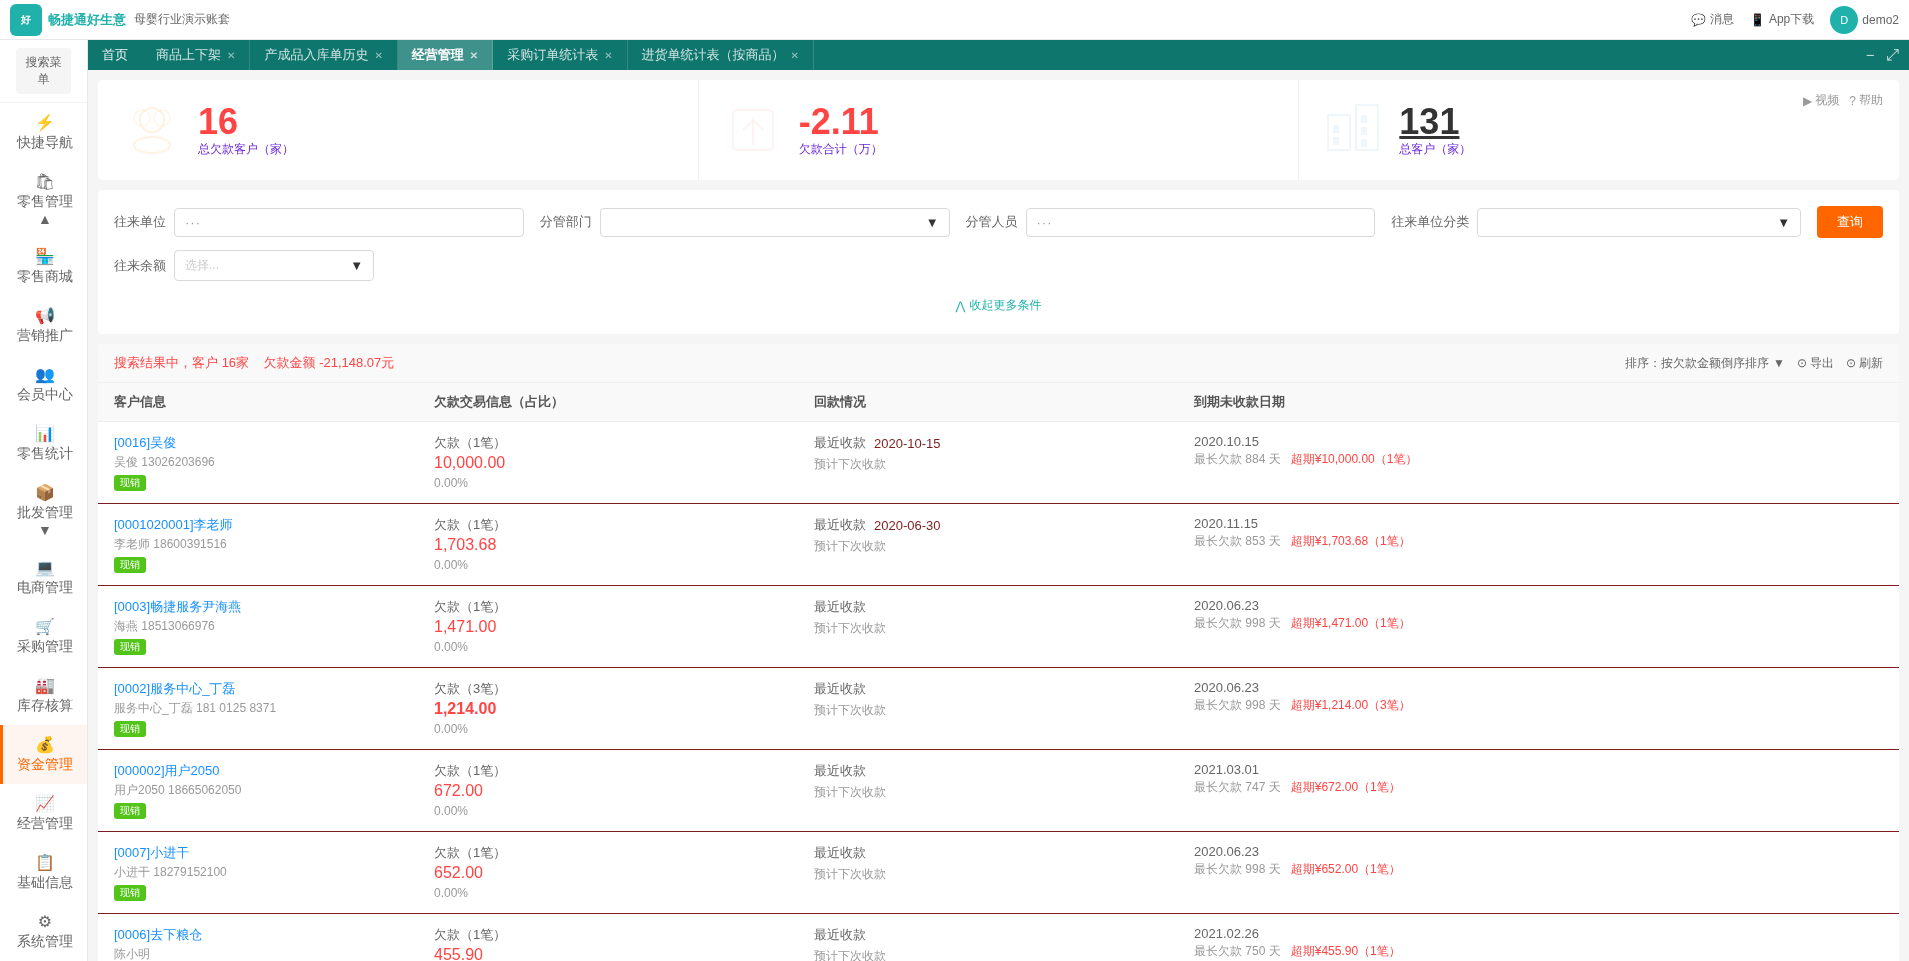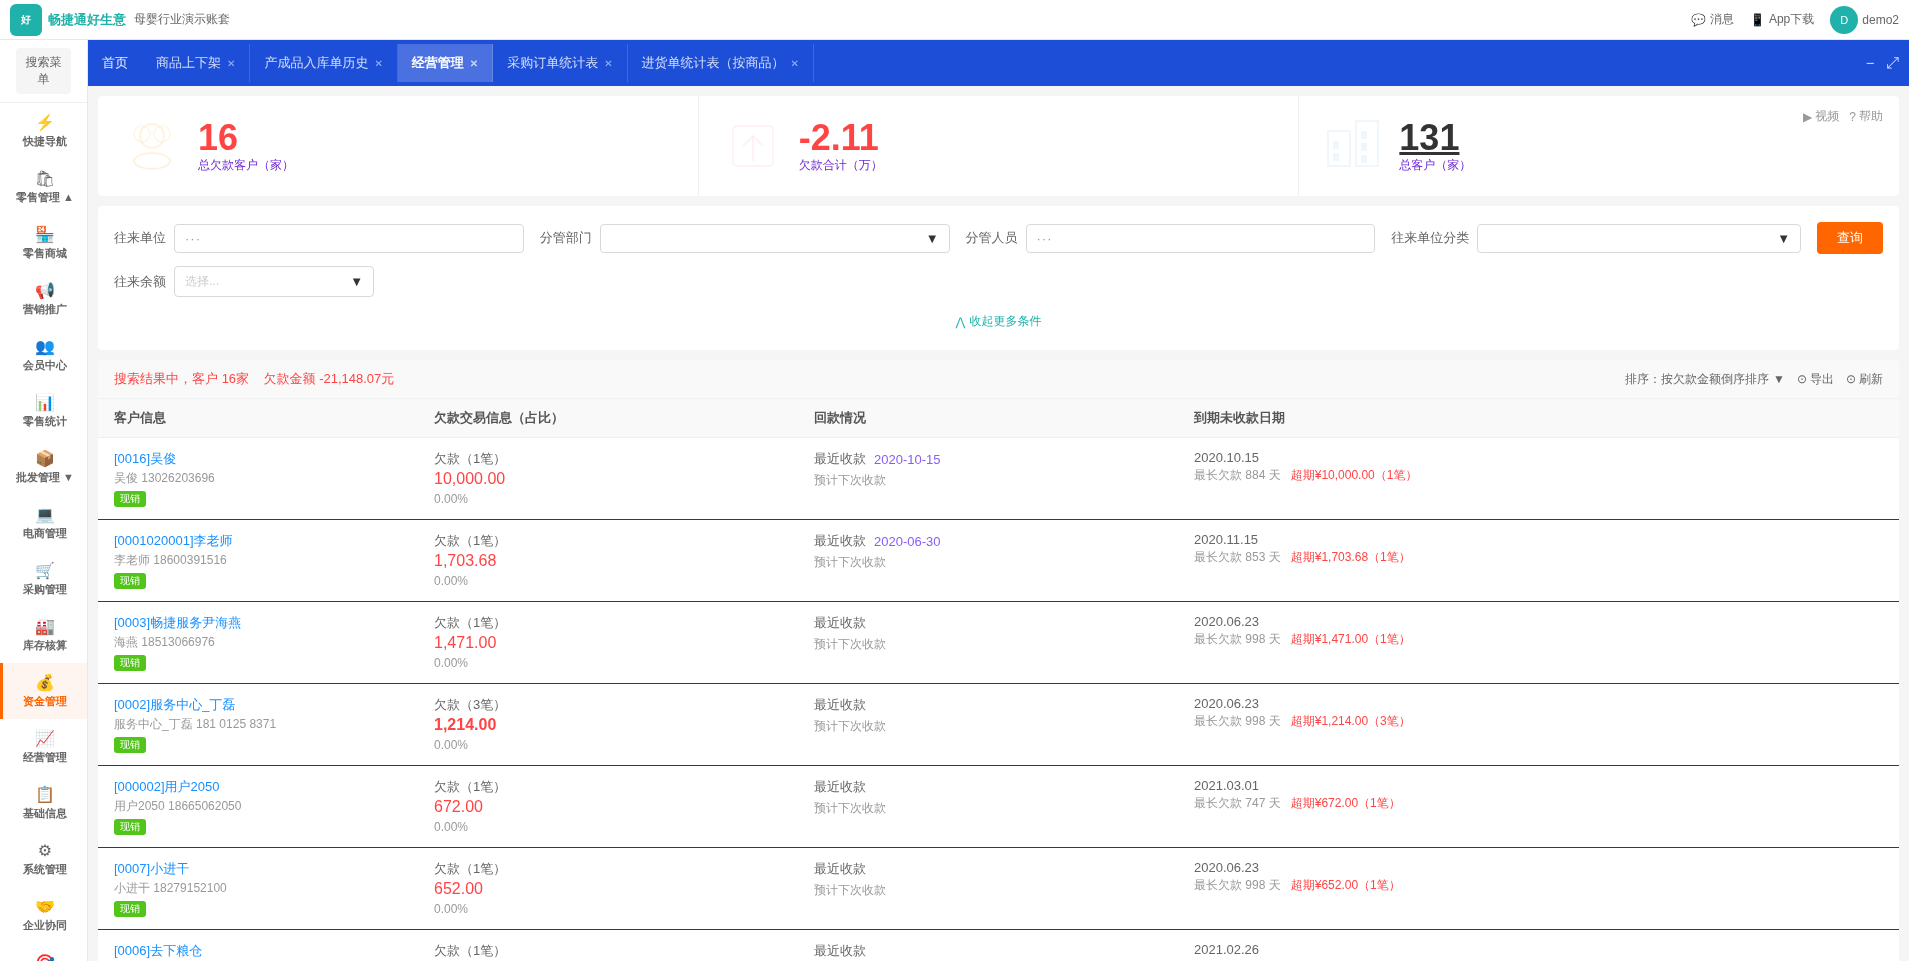--- a/index.html
+++ b/index.html
@@ -4,35 +4,35 @@
   <style>
     * { box-sizing: border-box; margin: 0; padding: 0; }
     body { font-family: 'Microsoft YaHei', Arial, sans-serif; font-size: 13px; background: #f5f5f5; color: #333; overflow: hidden; }
 
     
     .app-wrapper { display: flex; flex-direction: column; height: 961px; width: 1909px; }
     .top-bar { display: flex; align-items: center; height: 40px; background: #fff; border-bottom: 1px solid #e8e8e8; padding: 0 10px; flex-shrink: 0; }
     .main-layout { display: flex; flex: 1; overflow: hidden; }
     .sidebar { width: 88px; background: #fff; border-right: 1px solid #e8e8e8; display: flex; flex-direction: column; flex-shrink: 0; }
     .content-area { flex: 1; display: flex; flex-direction: column; overflow: hidden; }
-    .tab-bar { background: #1d4ed8; display: flex; align-items: center; height: 46px; flex-shrink: 0; }
+    .tab-bar { background: #0f766e; display: flex; align-items: center; height: 30px; flex-shrink: 0; }
     .main-content { flex: 1; overflow-y: auto; background: #f5f5f5; padding: 10px; }
 
     
     .top-bar-logo { display: flex; align-items: center; gap: 6px; }
     .logo-icon { width: 32px; height: 32px; background: #20b2aa; border-radius: 6px; display: flex; align-items: center; justify-content: center; color: white; font-size: 10px; font-weight: bold; }
     .top-bar-title { font-size: 12px; color: #666; margin-left: 8px; }
     .top-bar-right { margin-left: auto; display: flex; align-items: center; gap: 16px; }
     .top-bar-action { display: flex; align-items: center; gap: 4px; color: #666; font-size: 12px; cursor: pointer; }
     .avatar { width: 28px; height: 28px; border-radius: 50%; background: #20b2aa; display: flex; align-items: center; justify-content: center; color: white; font-size: 11px; }
     .sidebar-search-btn { width: 100%; padding: 6px; background: #f5f5f5; border: none; border-radius: 4px; cursor: pointer; font-size: 12px; color: #666; text-align: center; }
     .sidebar-item { padding: 10px 6px; text-align: center; cursor: pointer; color: #666; font-size: 12px; border-left: 3px solid transparent; }
     .sidebar-item.active { color: #ff6600; background: #fff5f0; border-left: 3px solid #ff6600; }
     .sidebar-item-icon { font-size: 16px; margin-bottom: 2px; }
-    .sidebar-item-label { font-size: 11px; font-weight: bold; }
+    .sidebar-item-label { font-size: 14px; }
 
     
     .tab { display: flex; align-items: center; padding: 0 14px; height: 38px; color: rgba(255,255,255,0.8); cursor: pointer; font-size: 13px; gap: 6px; border-right: 1px solid rgba(255,255,255,0.15); }
     .tab.active { background: rgba(255,255,255,0.2); color: #fff; font-weight: bold; }
     .tab-close { font-size: 10px; opacity: 0.7; }
     .tab-home { padding: 0 14px; color: rgba(255,255,255,0.9); font-size: 13px; cursor: pointer; }
     .tab-right-btns { margin-left: auto; display: flex; align-items: center; gap: 8px; padding-right: 10px; color: rgba(255,255,255,0.8); font-size: 16px; cursor: pointer; }
 
     
     .stats-row { display: flex; background: #fff; border-radius: 4px; margin-bottom: 10px; overflow: hidden; }
@@ -79,21 +79,21 @@
     .customer-info { flex: 0 0 320px; }
     .customer-name { color: #1890ff; font-size: 13px; cursor: pointer; text-decoration: none; }
     .customer-phone { font-size: 12px; color: #999; margin-top: 2px; }
     .customer-tag { display: inline-block; background: #52c41a; color: white; font-size: 10px; padding: 1px 6px; border-radius: 3px; margin-top: 4px; }
     .debt-info { flex: 0 0 380px; }
     .debt-count { font-size: 13px; color: #666; }
     .debt-amount { font-size: 16px; color: #ff4444; font-weight: 500; margin-top: 2px; }
     .debt-ratio { font-size: 12px; color: #999; margin-top: 4px; }
     .recovery-info { flex: 0 0 380px; }
     .recovery-row { display: flex; align-items: center; gap: 8px; font-size: 13px; color: #666; }
-    .recovery-date { color: #8b5cf6; }
+    .recovery-date { color: #7f1d1d; }
     .recovery-next { font-size: 12px; color: #999; margin-top: 4px; }
     .overdue-info { flex: 1; }
     .overdue-date { font-size: 13px; color: #666; }
     .overdue-detail { font-size: 12px; color: #999; margin-top: 2px; }
     .overdue-link { color: #ff4444; cursor: pointer; text-decoration: none; }
 
     
     .main-content::-webkit-scrollbar { width: 6px; }
     .main-content::-webkit-scrollbar-track { background: #f1f1f1; }
     .main-content::-webkit-scrollbar-thumb { background: #ccc; border-radius: 3px; }

